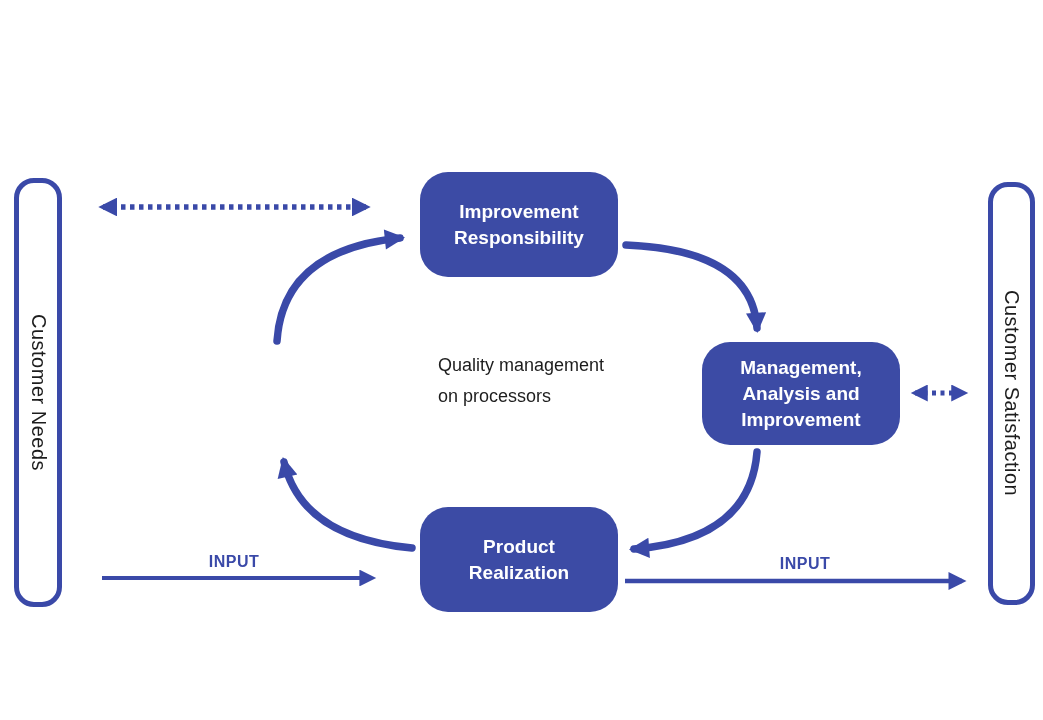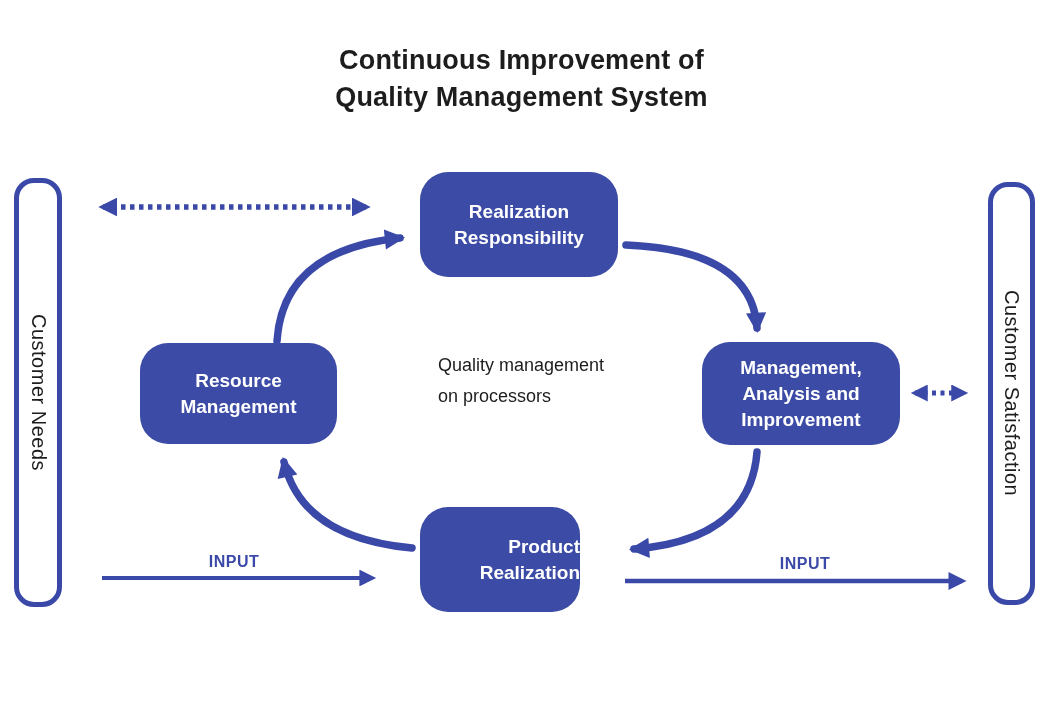--- a/index.html
+++ b/index.html
@@ -72,21 +72,21 @@
     align-items:center;
     justify-content:center;
     text-align:center;
     font-weight:700;
     font-size:19px;
     line-height:26px;
   }
   .node-top{left:420px; top:172px; width:198px; height:105px;}
   .node-right{left:702px; top:342px; width:198px; height:103px; padding:0 32px; box-sizing:border-box;}
   .node-left{left:140px; top:343px; width:197px; height:101px;}
-  .node-bottom{left:420px; top:507px; width:160px; height:105px;text-align:right;}
+  .node-bottom{left:420px; top:507px; width:198px; height:105px;}
   .node .label{display:block; width:160px; margin:0 auto;}
   .node-right .label{width:160px;}
   .center-text{
     position:absolute;
     left:521px; top:350px;
     transform:translateX(-50%);
     text-align:left;
     font-size:18px;
     line-height:31px;
     color:var(--ink);
@@ -101,24 +101,20 @@
     color:var(--accent);
   }
   .flow-label.input{left:234px; top:553px;}
   .flow-label.output{left:805px; top:555px;}
 </style>
 </head>
 <body>
 
 <div class="canvas">
 
-  <div class="title">
-    <div>Continuous Improvement of</div>
-    <div>Quality Management System</div>
-  </div>
 
   <svg class="arrows" width="1043" height="720" viewBox="0 0 1043 720">
     <defs>
       <marker id="ah" viewBox="0 0 10 10" refX="7.5" refY="5" markerWidth="3" markerHeight="2.7" orient="auto-start-reverse">
         <path d="M0,0 L10,5 L0,10 z" class="mk"></path>
       </marker>
       <marker id="ah-dot" viewBox="0 0 10 10" refX="7.5" refY="5" markerWidth="3.8" markerHeight="3.4" orient="auto-start-reverse">
         <path d="M0,0 L10,5 L0,10 z" class="mk"></path>
       </marker>
       <marker id="ah-thin" viewBox="0 0 10 10" refX="7.5" refY="5" markerWidth="5.2" markerHeight="4" orient="auto-start-reverse">
@@ -140,34 +136,31 @@
 
   <div class="vpanel left">
     <span class="vtext">Customer Needs</span>
   </div>
 
   <div class="vpanel right">
     <span class="vtext">Customer Satisfaction</span>
   </div>
 
   <div class="node node-top">
-    <span class="label">Realization Responsibility</span>
+    <span class="label">Improvement Responsibility</span>
   </div>
 
   <div class="node node-right">
     <span class="label">Management, Analysis and Improvement</span>
   </div>
 
   <div class="node node-bottom">
     <span class="label">Product Realization</span>
   </div>
 
-  <div class="node node-left">
-    <span class="label">Resource Management</span>
-  </div>
 
   <div class="center-text">
     <div>Quality management</div>
     <div>on processors</div>
   </div>
 
   <div class="flow-label input">INPUT</div>
   <div class="flow-label output">INPUT</div>
 
 </div>

